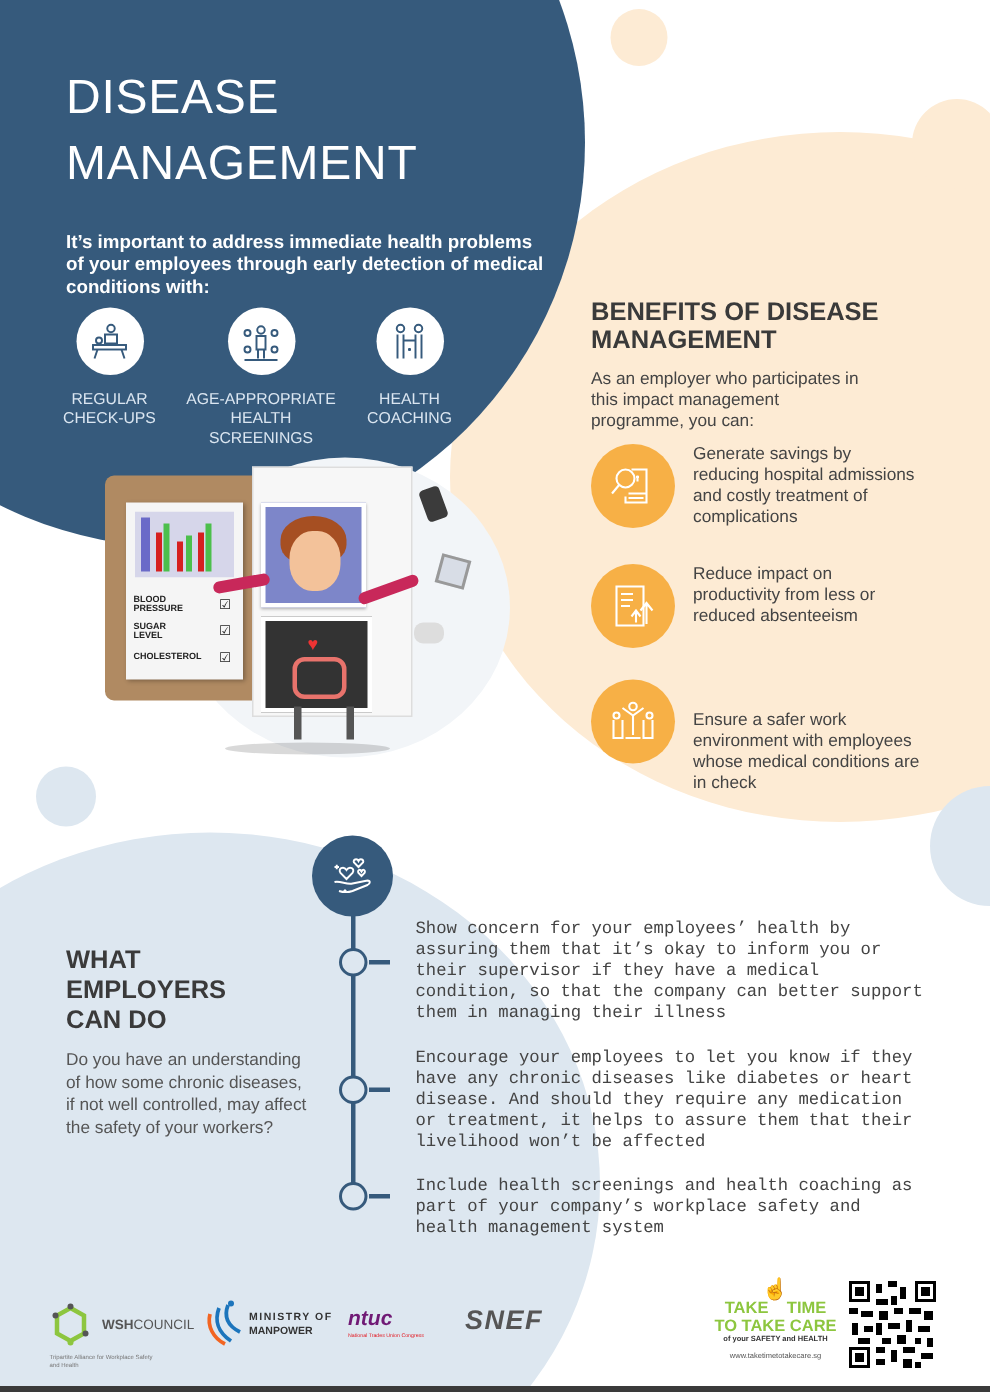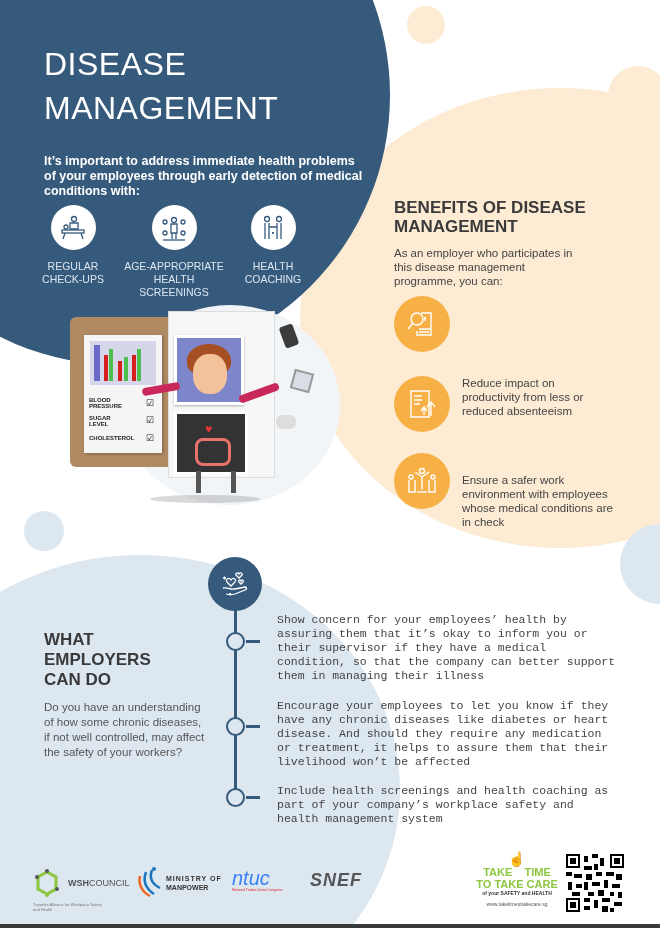--- a/index.html
+++ b/index.html
@@ -130,32 +130,33 @@
   <div class="abs" style="left:80px;top:190px;width:110px;height:8px;background:rgba(0,0,0,.15);border-radius:50%;"></div>
   <div class="abs" style="left:212px;top:20px;width:14px;height:22px;background:#3b3b3b;border-radius:3px;transform:rotate(-20deg);"></div>
   <div class="abs" style="left:222px;top:66px;width:16px;height:16px;background:#d8dde6;border:2px solid #999;transform:rotate(15deg);"></div>
   <div class="abs" style="left:206px;top:110px;width:20px;height:14px;background:#ddd;border-radius:6px;"></div>
 </div>
 
 <h2 class="abs benefit-title">
   <span>BENEFITS OF DISEASE</span><br>
   <span>MANAGEMENT</span>
 </h2>
-<div class="abs benefit-intro">As an employer who participates in this disease management programme, you can:</div>
+<div class="abs benefit-intro">As an employer who participates in this impact management programme, you can:</div>
 
 <div class="benefit" style="top:296px;">
   <div class="ic">
     <svg width="34" height="34" viewBox="0 0 34 34" fill="none" stroke="#fff" stroke-width="1.4">
         <circle cx="12" cy="12" r="6"></circle>
         <path d="M8 16l-5 6"></path>
         <path d="M16 6h10v22H12v-4"></path>
         <path d="M20 10v4M19 11h2"></path>
         <path d="M14 22h12M14 25h10"></path>
       </svg>
   </div>
+  <div class="txt" style="width:150px;">Generate savings by reducing hospital admissions and costly treatment of complications</div>
 </div>
 <div class="benefit" style="top:376px;">
   <div class="ic">
     <svg width="34" height="34" viewBox="0 0 34 34" fill="none" stroke="#fff" stroke-width="1.4">
         <path d="M6 4h18v26H6z"></path>
         <path d="M9 9h8M9 13h8M9 17h6"></path>
         <path d="M22 20l4-5 4 5M26 15v14"></path>
         <path d="M16 24l3-4 3 4M19 20v8"></path>
       </svg>
   </div>
@@ -226,21 +227,21 @@
         <path d="M16 4c-3 8 0 14 8 18" stroke="#1c75bc"></path>
         <circle cx="18" cy="3" r="2" fill="#1c75bc" stroke="none"></circle>
       </svg>
     <div style="margin-left:4px;font-size:7px;line-height:9px;color:#333;font-weight:700;letter-spacing:1px;">
       <div>MINISTRY OF</div>
       <div style="letter-spacing:0;">MANPOWER</div>
     </div>
   </div>
 
   <div class="abs" style="left:232px;top:30px;">
-    <div style="font-size:20px;font-weight:400;font-style:italic;color:#3b82f6;line-height:20px;">ntuc</div>
+    <div style="font-size:14px;font-weight:700;font-style:italic;color:#701a75;line-height:20px;">ntuc</div>
     <div style="font-size:3.5px;color:#e31b23;">National Trades Union Congress</div>
   </div>
 
   <div class="abs" style="left:310px;top:32px;font-size:18px;font-weight:700;font-style:italic;color:#555;letter-spacing:1px;">SNEF</div>
 
   <div class="abs" style="left:467px;top:14px;width:100px;text-align:center;">
     <div style="font-size:14px;color:#666;line-height:14px;">☝</div>
     <div style="font-size:11px;font-weight:700;color:#8dc63f;line-height:12px;"><span>TAKE</span>&nbsp;&nbsp;&nbsp;&nbsp;<span>TIME</span></div>
     <div style="font-size:11px;font-weight:700;color:#8dc63f;line-height:12px;">TO TAKE CARE</div>
     <div style="font-size:5px;font-weight:700;color:#333;">of your SAFETY and HEALTH</div>

